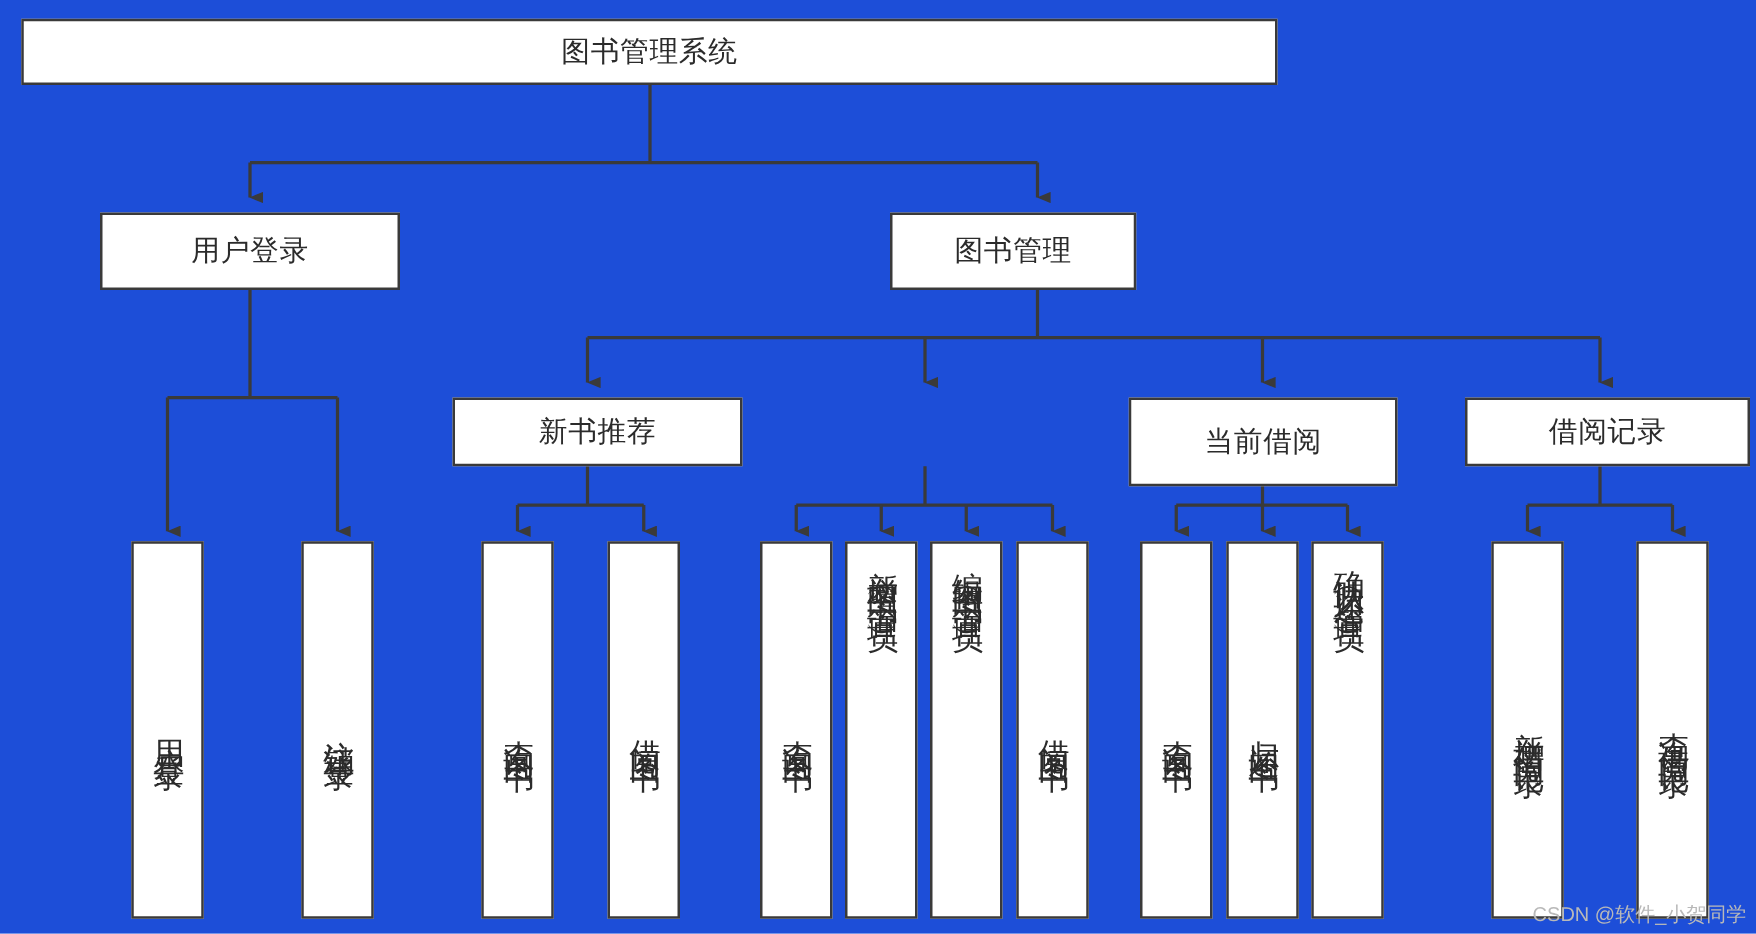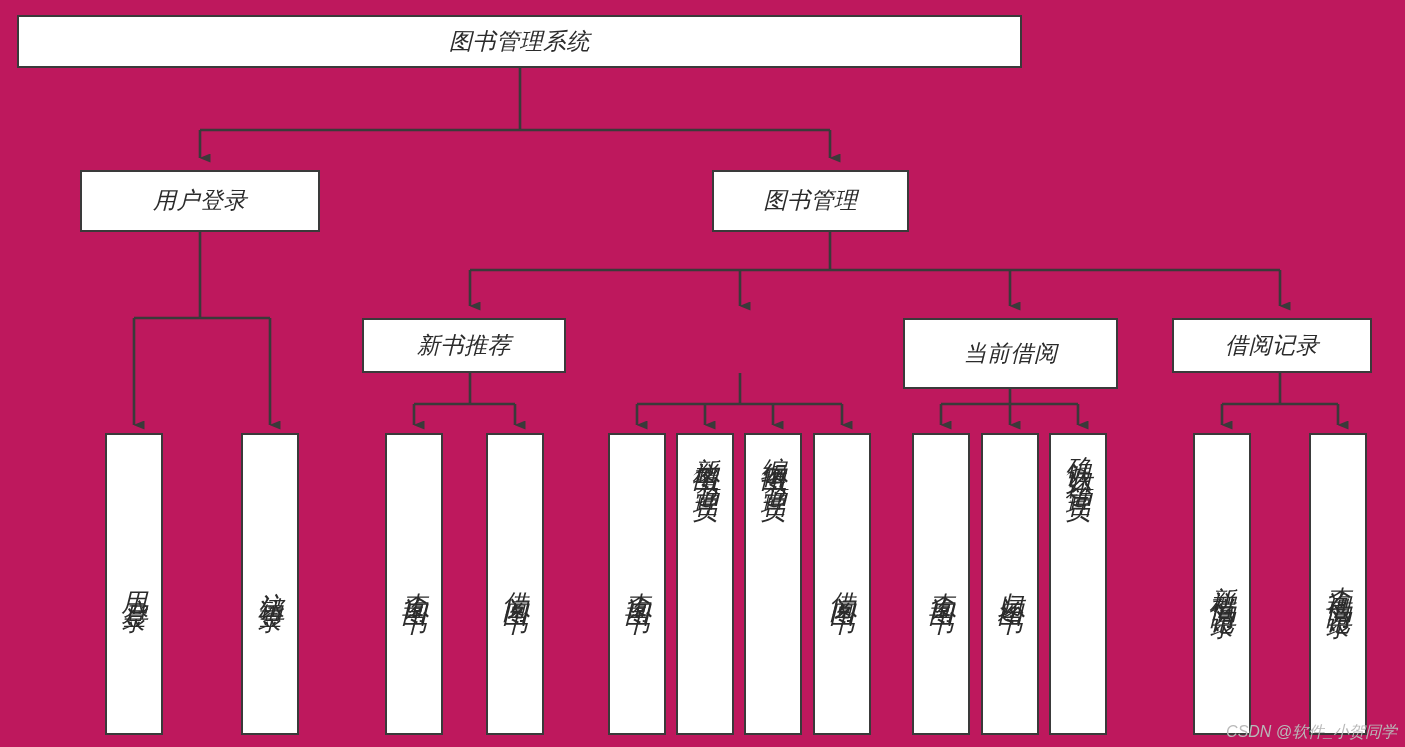--- a/index.html
+++ b/index.html
@@ -8,23 +8,22 @@
     padding: 0;
     background: #ffffff;
   }
   body {
     font-family: "Liberation Sans", "DejaVu Sans", sans-serif;
   }
   #diagram-root {
     position: relative;
     width: 1405px;
     height: 747px;
-    background: #be185d;
+    background: #1d4ed8;
     overflow: hidden;
-    font-style: italic;
   }
   svg.diagram-canvas {
     position: absolute;
     left: 0;
     top: 0;
     width: 1405px;
     height: 747px;
   }
   .node-box {
     position: absolute;
@@ -136,27 +135,27 @@
     <span class="node-label-h">图书管理系统</span>
   </div>
 
   <div class="node-box" style="left:80px; top:170px; width:240px; height:62px;">
     <span class="node-label-h">用户登录</span>
   </div>
   <div class="node-box" style="left:712px; top:170px; width:197px; height:62px;">
     <span class="node-label-h">图书管理</span>
   </div>
 
-  <div class="node-box" style="left:362px; top:318px; width:204px; height:55px;">
+  <div class="node-box" style="left:362px; top:318px; width:232px; height:55px;">
     <span class="node-label-h">新书推荐</span>
   </div>
   <div class="node-box" style="left:903px; top:318px; width:215px; height:71px;">
     <span class="node-label-h">当前借阅</span>
   </div>
-  <div class="node-box" style="left:1172px; top:318px; width:200px; height:55px;">
+  <div class="node-box" style="left:1172px; top:318px; width:228px; height:55px;">
     <span class="node-label-h">借阅记录</span>
   </div>
 
   <div class="leaf-box" style="left:105px; top:433px; width:58px; height:302px;">
     <span class="node-label-v">用户登录</span>
   </div>
   <div class="leaf-box" style="left:241px; top:433px; width:58px; height:302px;">
     <span class="node-label-v">注销登录</span>
   </div>
 

